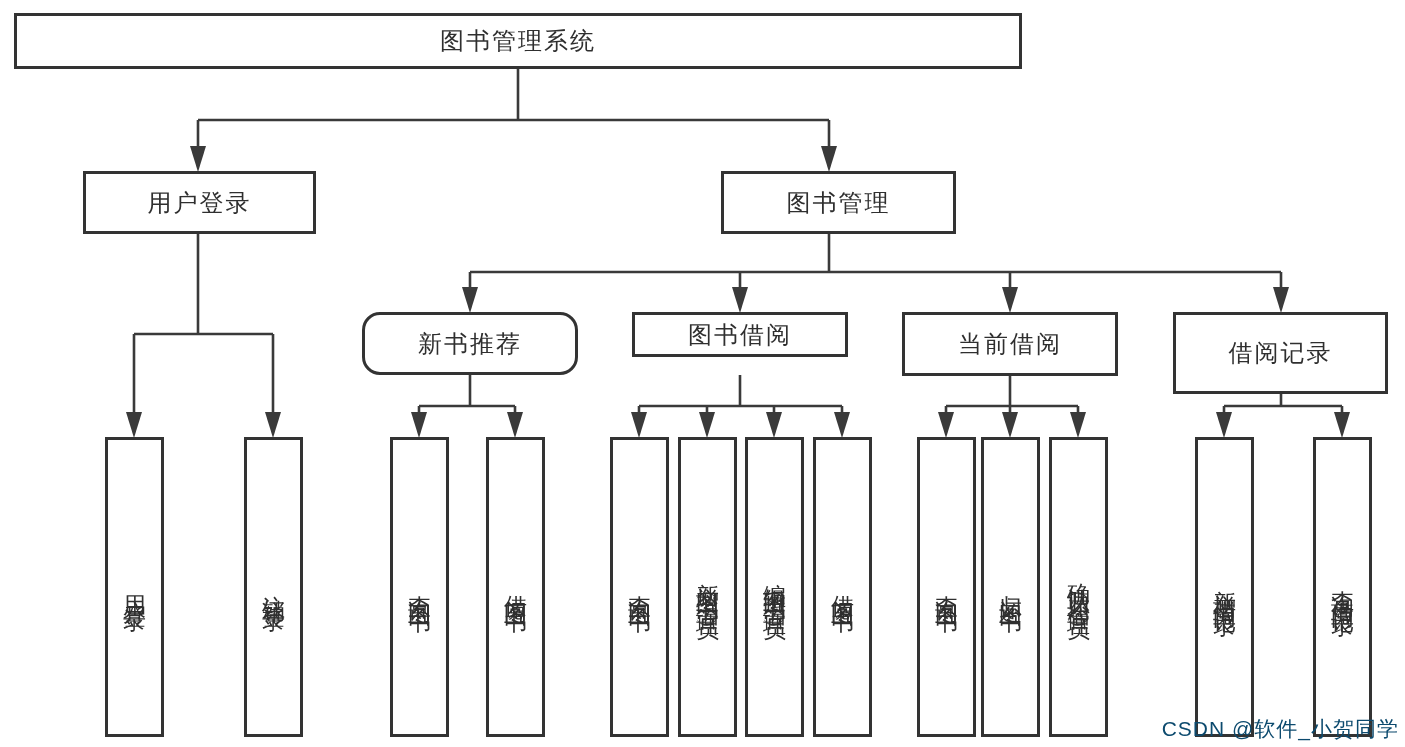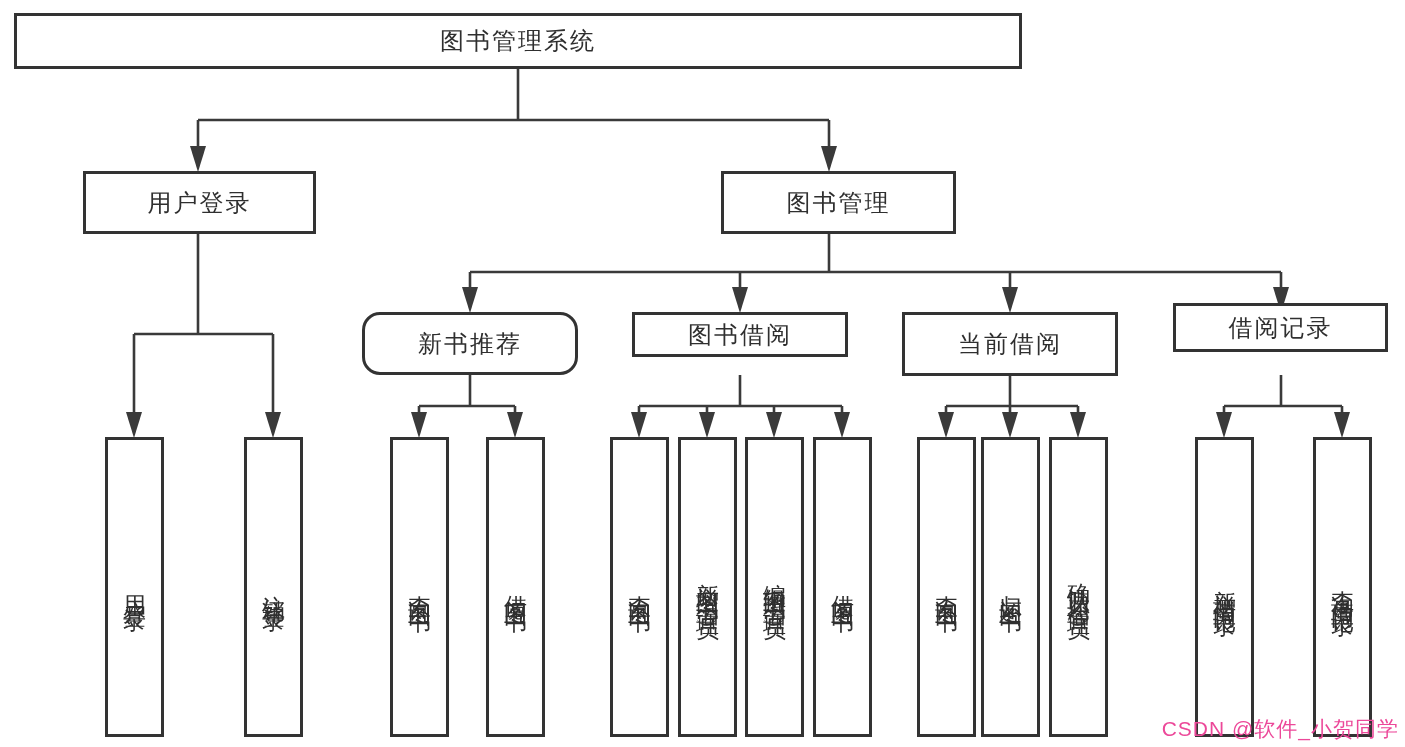--- a/index.html
+++ b/index.html
@@ -142,21 +142,21 @@
       </div>
       <div class="box" style="left: 362px; top: 312px; width: 216px; height: 63px; border-color: rgb(51, 51, 51); border-radius: 18px;">
         <span class="lbl" style="color: rgb(47, 47, 47);">新书推荐</span>
       </div>
       <div class="box" style="left: 632px; top: 312px; width: 216px; height: 45px; border-color: rgb(51, 51, 51); justify-content: center;">
         <span class="lbl" style="color: rgb(47, 47, 47);">图书借阅</span>
       </div>
       <div class="box" style="left: 902px; top: 312px; width: 216px; height: 64px; border-color: rgb(51, 51, 51);">
         <span class="lbl" style="color: rgb(47, 47, 47);">当前借阅</span>
       </div>
-      <div class="box" style="left: 1173px; top: 303px; width: 215px; height: 49px; border-color: rgb(51, 51, 51);">
+      <div class="box" style="left: 1173px; top: 312px; width: 215px; height: 82px; border-color: rgb(51, 51, 51);">
         <span class="lbl" style="color: rgb(47, 47, 47);">借阅记录</span>
       </div>
       <div class="box v" style="left: 105px; top: 437px; width: 59px; height: 300px; border-color: rgb(51, 51, 51);">
         <span class="lbl" style="color: rgb(47, 47, 47);">用户登录</span>
       </div>
       <div class="box v" style="left: 244px; top: 437px; width: 59px; height: 300px; border-color: rgb(51, 51, 51);">
         <span class="lbl" style="color: rgb(47, 47, 47);">注销登录</span>
       </div>
       <div class="box v" style="left: 390px; top: 437px; width: 59px; height: 300px; border-color: rgb(51, 51, 51);">
         <span class="lbl" style="color: rgb(47, 47, 47);">查询图书</span>
@@ -185,14 +185,14 @@
       <div class="box v" style="left: 1049px; top: 437px; width: 59px; height: 300px; border-color: rgb(51, 51, 51);">
         <span class="lbl" style="color: rgb(47, 47, 47);">确认归还（管理员）</span>
       </div>
       <div class="box v" style="left: 1195px; top: 437px; width: 59px; height: 300px; border-color: rgb(51, 51, 51);">
         <span class="lbl" style="color: rgb(47, 47, 47);">新增借阅记录</span>
       </div>
       <div class="box v" style="left: 1313px; top: 437px; width: 59px; height: 300px; border-color: rgb(51, 51, 51);">
         <span class="lbl" style="color: rgb(47, 47, 47);">查询借阅记录</span>
       </div>
     </div>
-  <div class="watermark" style="color: #ec4899;">CSDN @软件_小贺同学</div>
+  <div class="watermark" style="color: #0c4a6e;">CSDN @软件_小贺同学</div>
 </div>
 
 </body></html>

